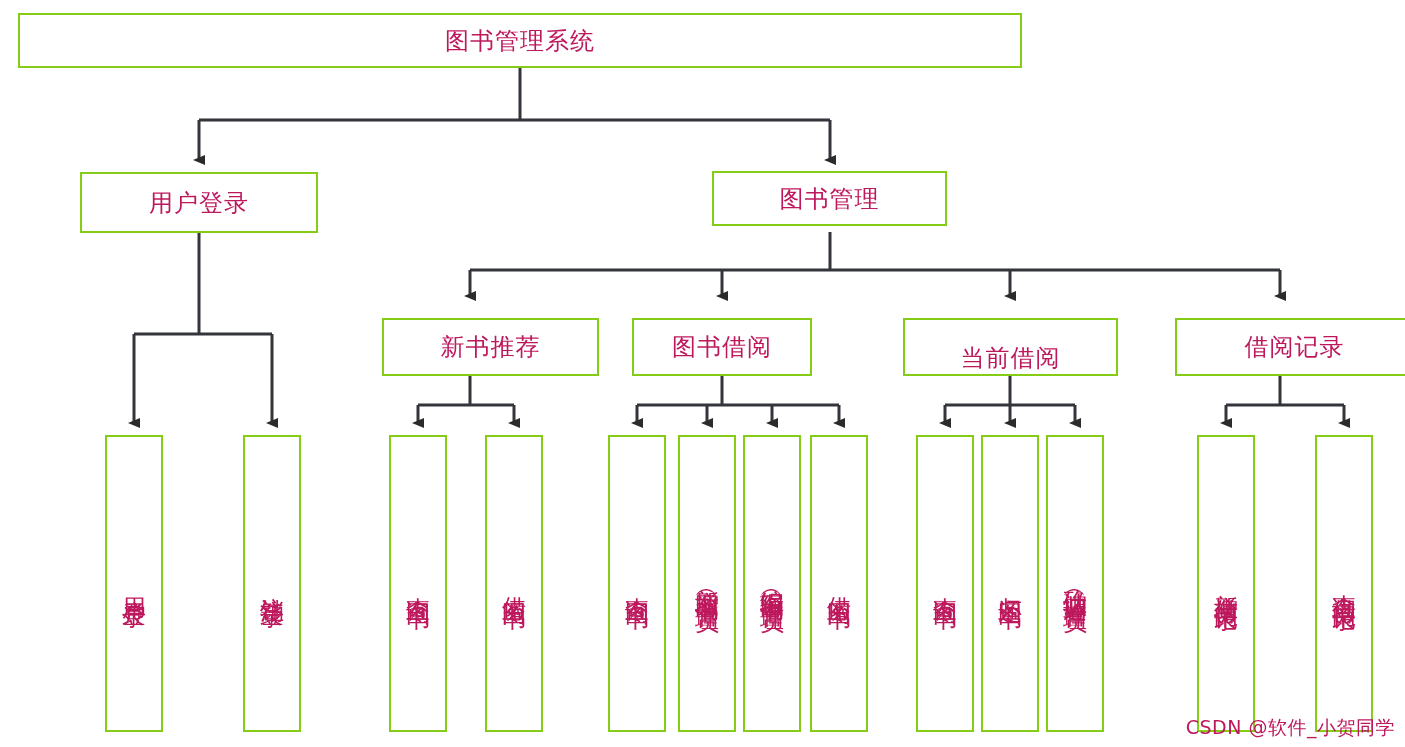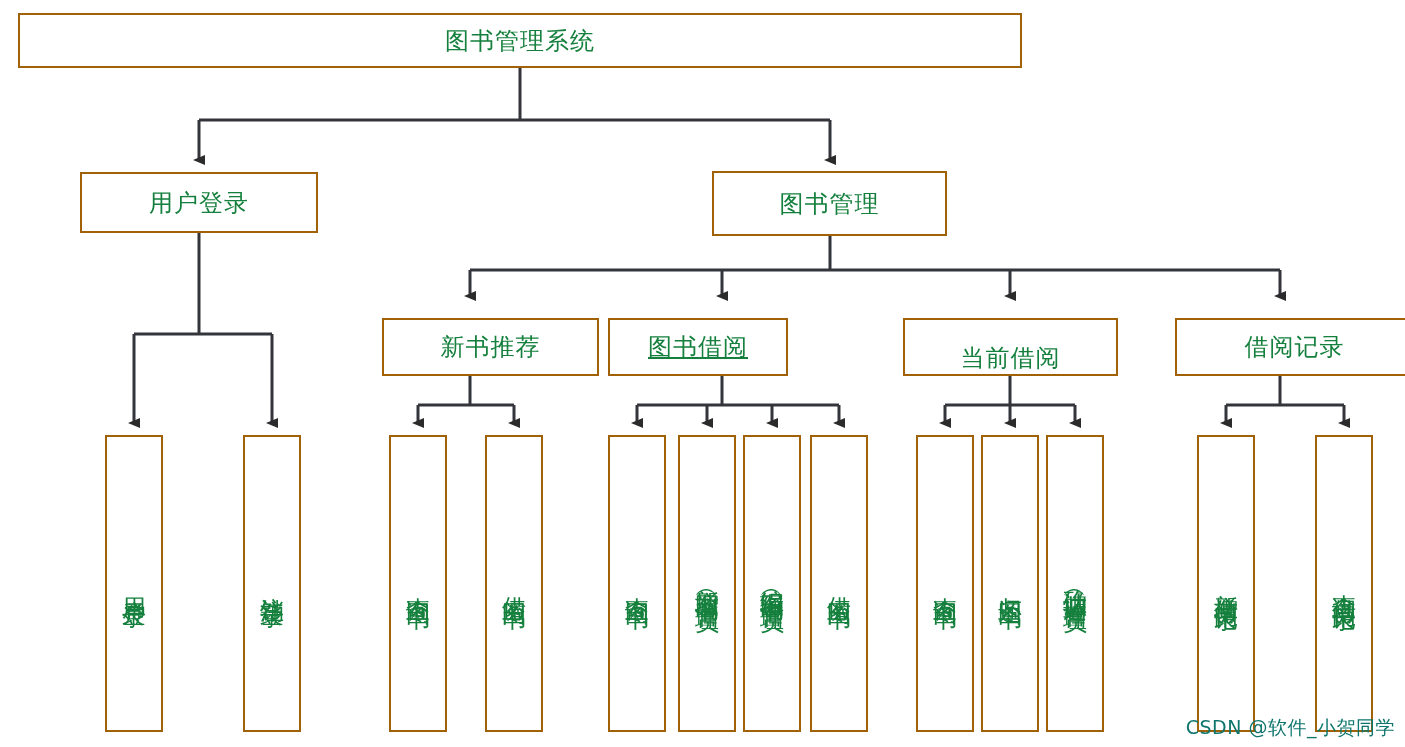--- a/index.html
+++ b/index.html
@@ -21,25 +21,25 @@
     position: absolute;
     left: 0;
     top: 0;
     width: 1405px;
     height: 747px;
   }
   .node {
     position: absolute;
     box-sizing: border-box;
     background: #ffffff;
-    border: 2px solid #a16207;
+    border: 2px solid #84cc16;
     display: flex;
     align-items: center;
     justify-content: center;
-    color: #15803d;
+    color: #be185d;
   }
   .node.h {
     font-size: 24px;
     letter-spacing: 1px;
     white-space: nowrap;
   }
   .node.v {
     writing-mode: vertical-rl;
     text-orientation: upright;
     font-size: 24px;
@@ -53,21 +53,21 @@
   .node.v span {
     writing-mode: vertical-rl;
     text-orientation: upright;
     display: block;
   }
   .watermark {
     position: absolute;
     right: 10px;
     bottom: 6px;
     font-size: 19px;
-    color: #0f766e;
+    color: #be185d;
     white-space: nowrap;
     letter-spacing: 0.5px;
     pointer-events: none;
   }
 </style>
 </head>
 <body>
 
 <div id="canvas">
 
@@ -121,28 +121,28 @@
     </g>
   </svg>
 
   <div class="node h" style="left:18px; top:13px; width:1004px; height:55px;">
     <span>图书管理系统</span>
   </div>
 
   <div class="node h" style="left:80px; top:172px; width:238px; height:61px;">
     <span>用户登录</span>
   </div>
-  <div class="node h" style="left:712px; top:171px; width:235px; height:65px;">
+  <div class="node h" style="left:712px; top:171px; width:235px; height:55px;">
     <span>图书管理</span>
   </div>
 
   <div class="node h" style="left:362px; top:318px; width:217px; height:58px;margin-left:20px;">
     <span>新书推荐</span>
   </div>
-  <div class="node h" style="left:608px; top:318px; width:180px; height:58px;text-decoration:underline;">
+  <div class="node h" style="left:632px; top:318px; width:180px; height:58px;">
     <span>图书借阅</span>
   </div>
   <div class="node h" style="left:903px; top:318px; width:215px; height:58px;align-items:flex-end;">
     <span>当前借阅</span>
   </div>
   <div class="node h" style="left:1175px; top:318px; width:239px; height:58px;">
     <span>借阅记录</span>
   </div>
 
   <div class="node v" style="left:105px; top:435px; width:58px; height:297px;">

